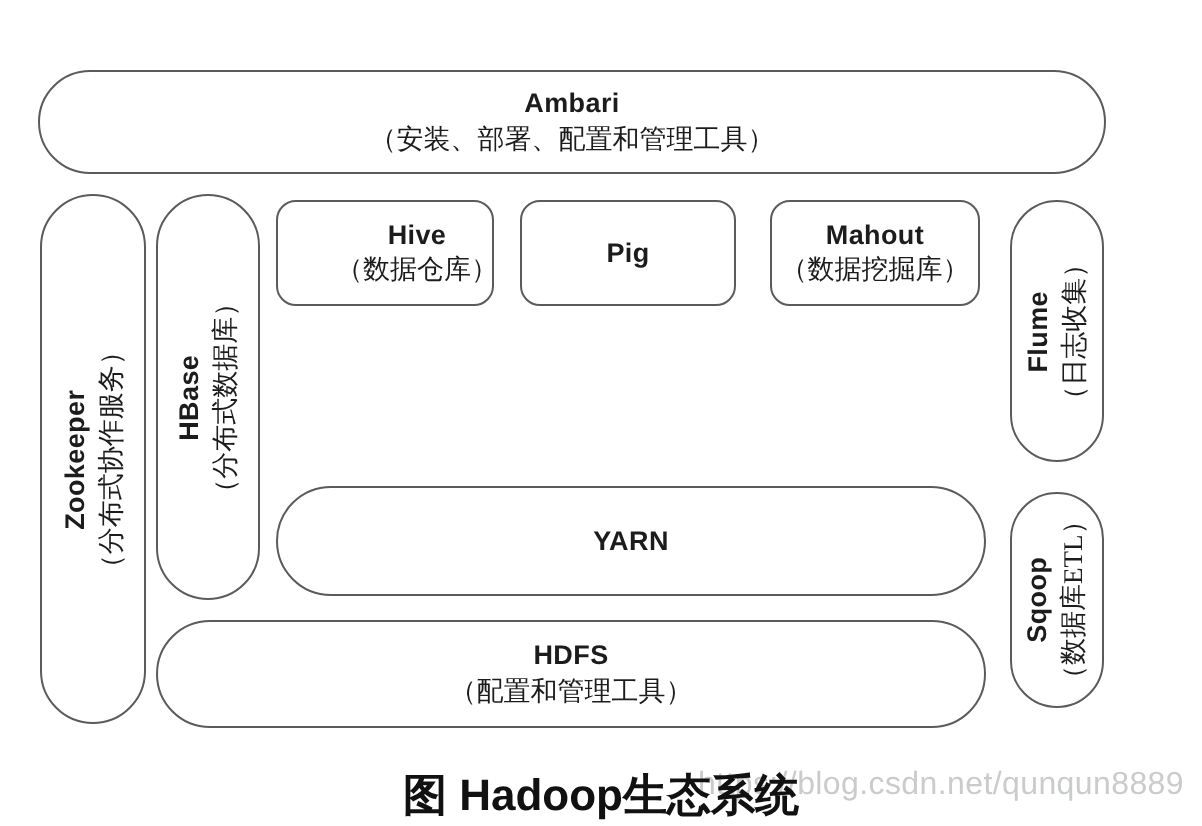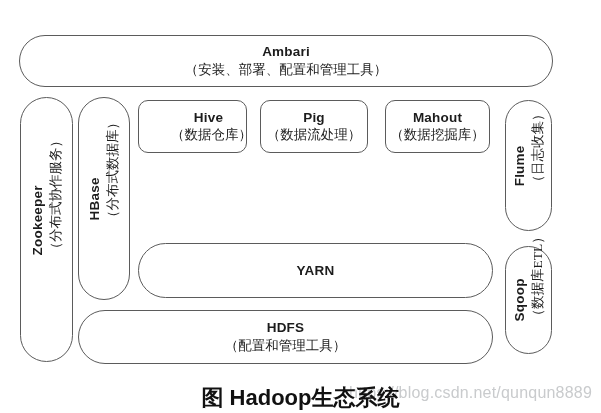--- a/index.html
+++ b/index.html
@@ -3,21 +3,21 @@
 <meta charset="utf-8">
 <style>
   html,body { margin:0; padding:0; background:#ffffff; }
   .stage {
     position:relative; width:601px; height:413px; background:#ffffff;
     font-family:"Liberation Sans","DejaVu Sans",sans-serif; overflow:hidden;
   }
   .node {
     position:absolute; box-sizing:border-box;
     border:1.4px solid #5b5b5b; background:#ffffff;
-    display:flex; flex-direction:column; justify-content:center;
+    display:flex; flex-direction:column; align-items:center; justify-content:center;
     text-align:center;
   }
   .pill { border-radius:999px; }
   .soft { border-radius:10px; }
   .name {
     font-size:13.5px; font-weight:bold; color:#1c1c1c; line-height:1.3;
     letter-spacing:0.2px; white-space:nowrap;
   }
   .desc {
     font-size:13.5px; color:#1c1c1c; line-height:1.35; white-space:nowrap;
@@ -57,21 +57,20 @@
     </div>
   </div>
 
   <div class="node soft" style="left:138px; top:100px; width:109px; height:53px;padding-left:32px;">
     <div class="name">Hive</div>
     <div class="desc">（数据仓库）</div>
   </div>
 
   <div class="node soft" style="left:260px; top:100px; width:108px; height:53px;">
     <div class="name">Pig</div>
-    <div class="desc">（数据流处理）</div>
   </div>
 
   <div class="node soft" style="left:385px; top:100px; width:105px; height:53px;">
     <div class="name">Mahout</div>
     <div class="desc">（数据挖掘库）</div>
   </div>
 
 
   <div class="node pill" style="left:138px; top:243px; width:355px; height:55px;">
     <div class="name">YARN</div>

